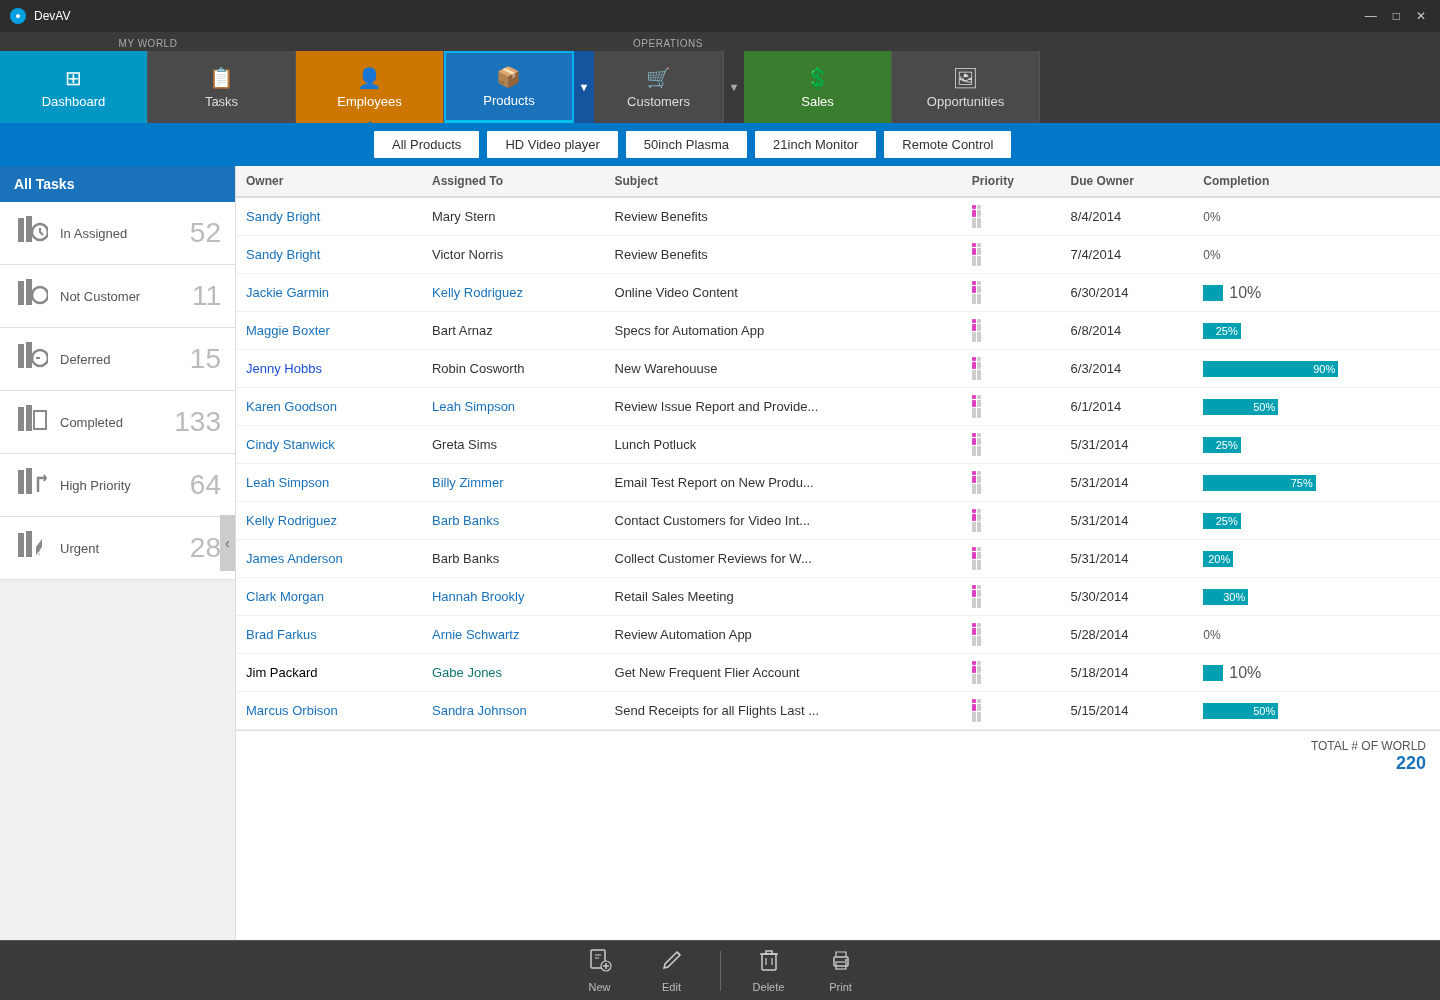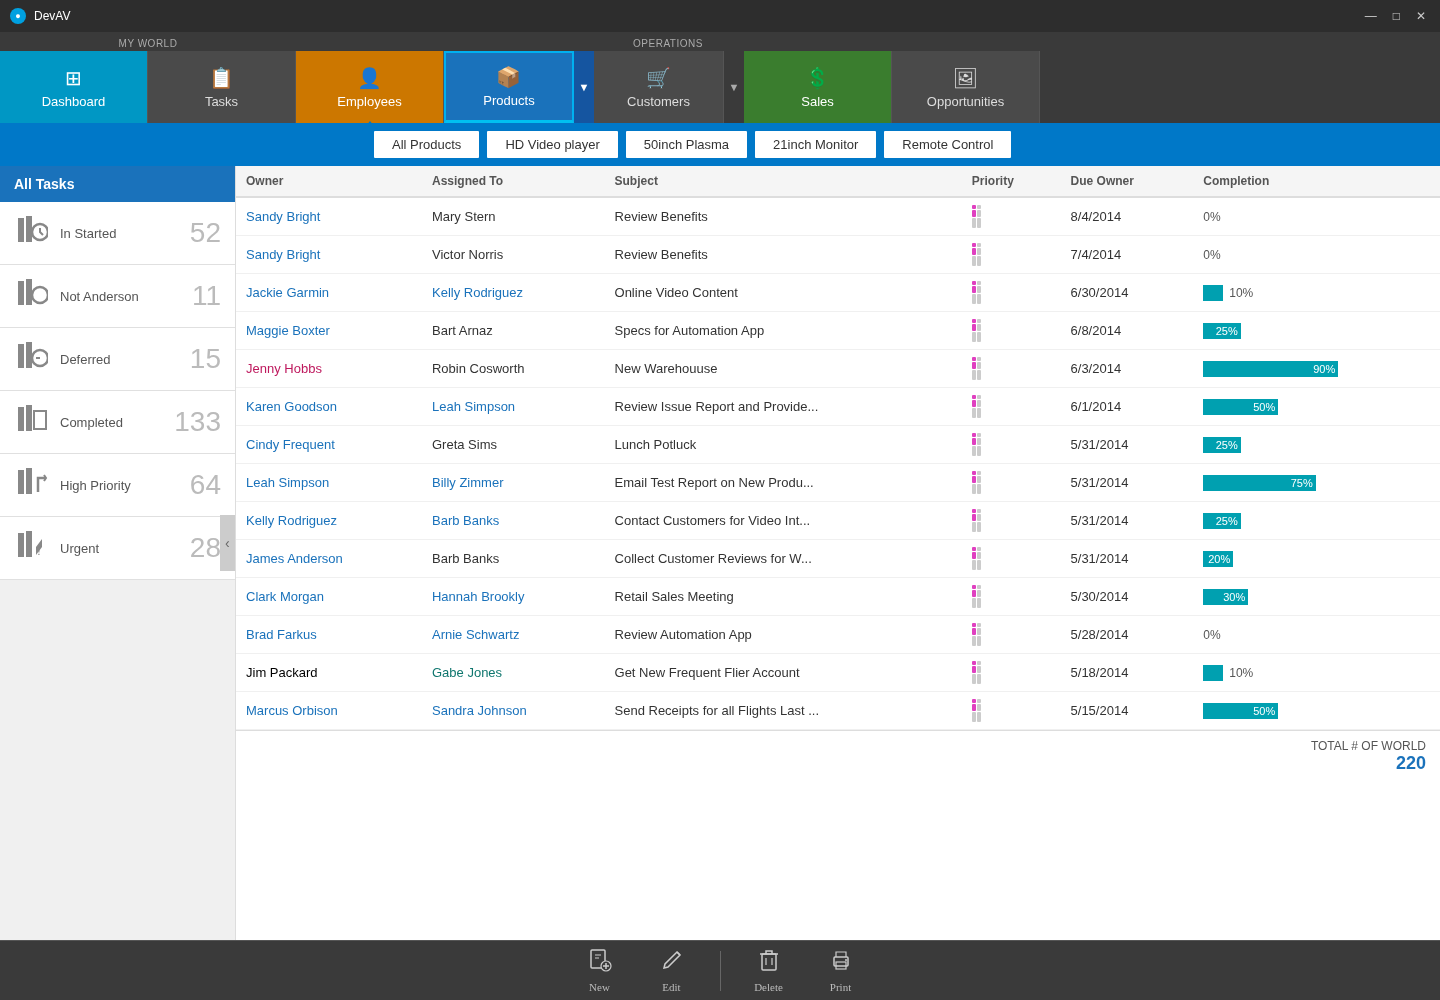--- a/index.html
+++ b/index.html
@@ -136,21 +136,21 @@
     .data-table td {
       padding: 7px 10px;
       border-bottom: 1px solid #f0f0f0;
       font-size: 13px;
       color: #333;
     }
     .priority-bars { display: flex; align-items: center; gap: 1px; }
     .progress-cell { display: flex; align-items: center; gap: 6px; }
     .progress-bar-wrap { width: 120px; height: 16px; background: #e8e8e8; }
     .progress-bar-fill { height: 100%; background: #00a0b0; display: flex; align-items: center; justify-content: flex-end; padding-right: 3px; font-size: 11px; color: #fff; }
-    .progress-pct { font-size: 12px; color: #555; }
+    .progress-pct { font-size: 16px; color: #555; }
 
     .total-row {
       text-align: right;
       padding: 8px 14px;
       color: #555;
       font-size: 12px;
       border-top: 1px solid #ddd;
     }
     .total-number { font-size: 18px; color: #1a72bb; font-weight: 600; }
 
@@ -174,21 +174,21 @@
       align-items: center;
       gap: 3px;
       color: #ddd;
       cursor: pointer;
       min-width: 48px;
       background: none;
       border: none;
       font-family: inherit;
     }
     .toolbar-btn .tb-icon { font-size: 22px; }
-    .toolbar-btn .tb-label { font-size: 11px; color: #bbb; font-family: Liberation Serif, serif; }
+    .toolbar-btn .tb-label { font-size: 11px; color: #bbb; }
 
     .main-wrapper {
       display: flex;
       flex-direction: column;
       height: calc(1000px - 32px);
     }
 
     .content-wrapper {
       display: flex;
       flex: 1;
@@ -308,35 +308,35 @@
       <div class="sidebar-item">
         <div class="item-icon">
           <svg width="32" height="32" viewBox="0 0 32 32">
             <rect x="2" y="4" width="6" height="24" fill="#888"></rect>
             <rect x="10" y="2" width="6" height="26" fill="#888"></rect>
             <circle cx="24" cy="18" r="8" fill="none" stroke="#888" stroke-width="2.5"></circle>
             <path d="M24 14 L24 18 L27 21" stroke="#888" stroke-width="2" fill="none"></path>
           </svg>
         </div>
         <div class="sidebar-item-inner">
-          <span class="item-label">In Started</span>
+          <span class="item-label">In Assigned</span>
         </div>
         <span class="item-count">52</span>
       </div>
 
       <div class="sidebar-item">
         <div class="item-icon">
           <svg width="32" height="32" viewBox="0 0 32 32">
             <rect x="2" y="4" width="6" height="24" fill="#888"></rect>
             <rect x="10" y="2" width="6" height="26" fill="#888"></rect>
             <circle cx="24" cy="18" r="8" fill="none" stroke="#888" stroke-width="2.5"></circle>
           </svg>
         </div>
         <div class="sidebar-item-inner">
-          <span class="item-label">Not Anderson</span>
+          <span class="item-label">Not Customer</span>
         </div>
         <span class="item-count">11</span>
       </div>
 
       <div class="sidebar-item">
         <div class="item-icon">
           <svg width="32" height="32" viewBox="0 0 32 32">
             <rect x="2" y="4" width="6" height="24" fill="#888"></rect>
             <rect x="10" y="2" width="6" height="26" fill="#888"></rect>
             <circle cx="24" cy="18" r="8" fill="none" stroke="#888" stroke-width="2.5"></circle>
@@ -505,21 +505,21 @@
           <div class="progress-bar-wrap" style="width:37.5px; min-width:20px;">
             <div class="progress-bar-fill" style="width:100%;">
               25%
             </div>
           </div>
 
         </div>
               </td>
     </tr>
             <tr>
-      <td style="color:#be185d;">Jenny Hobbs</td>
+      <td style="color:#1d4ed8;">Jenny Hobbs</td>
       <td style="color:#333;">Robin Cosworth</td>
       <td>New Warehouuse</td>
       <td>
       <div class="priority-bars">
         <div style="display:flex; flex-direction:column; gap:1px; align-items:flex-end;">
           <div style="width:4px; height:4px; background:#e040c0; border-radius:1px;"></div>
           <div style="width:4px; height:7px; background:#e040c0; border-radius:1px;"></div>
           <div style="width:4px; height:10px; background:#ccc; border-radius:1px;"></div>
         </div>
         <div style="display:flex; flex-direction:column; gap:1px; align-items:flex-end;">
@@ -565,21 +565,21 @@
           <div class="progress-bar-wrap" style="width:75px; min-width:20px;">
             <div class="progress-bar-fill" style="width:100%;">
               50%
             </div>
           </div>
 
         </div>
               </td>
     </tr>
             <tr>
-      <td style="color:#1a72bb;">Cindy Frequent</td>
+      <td style="color:#1a72bb;">Cindy Stanwick</td>
       <td style="color:#333;">Greta Sims</td>
       <td>Lunch Potluck</td>
       <td>
       <div class="priority-bars">
         <div style="display:flex; flex-direction:column; gap:1px; align-items:flex-end;">
           <div style="width:4px; height:4px; background:#e040c0; border-radius:1px;"></div>
           <div style="width:4px; height:7px; background:#e040c0; border-radius:1px;"></div>
           <div style="width:4px; height:10px; background:#ccc; border-radius:1px;"></div>
         </div>
         <div style="display:flex; flex-direction:column; gap:1px; align-items:flex-end;">

